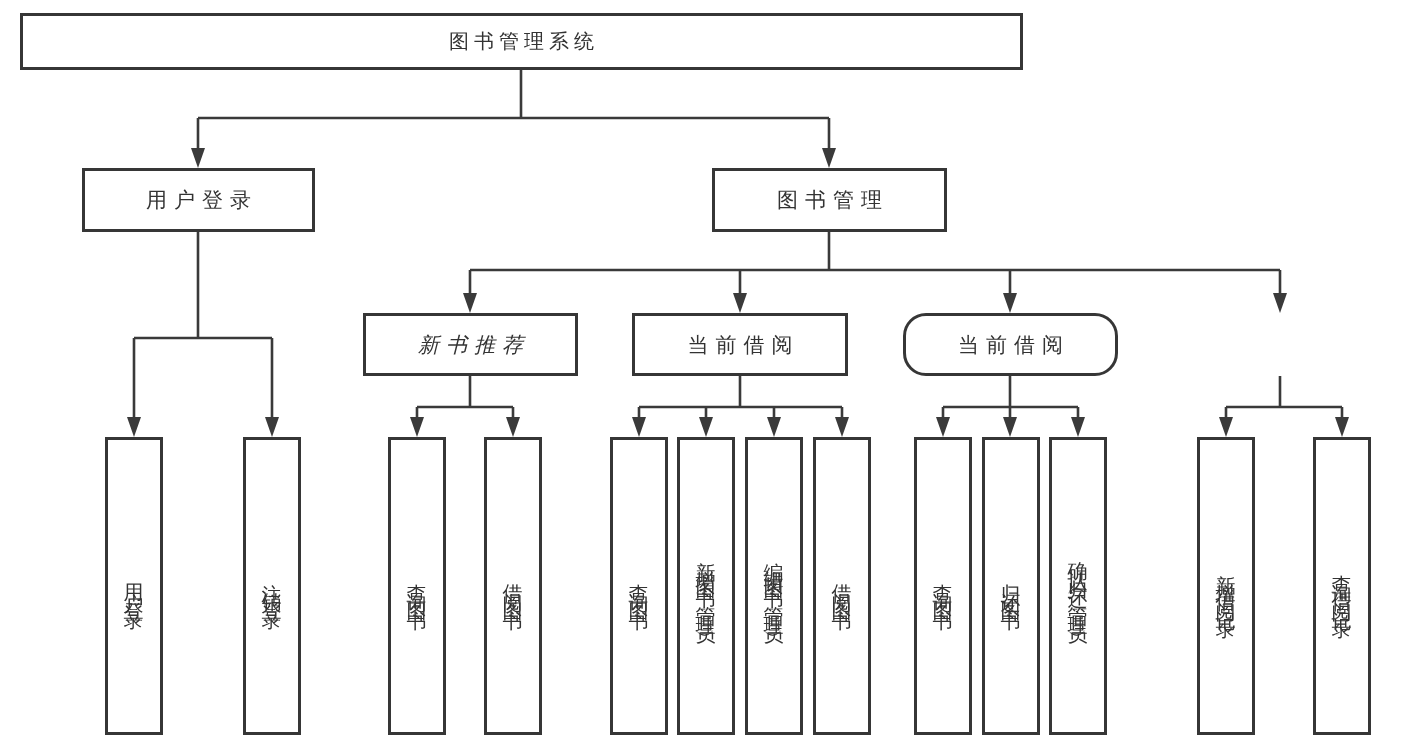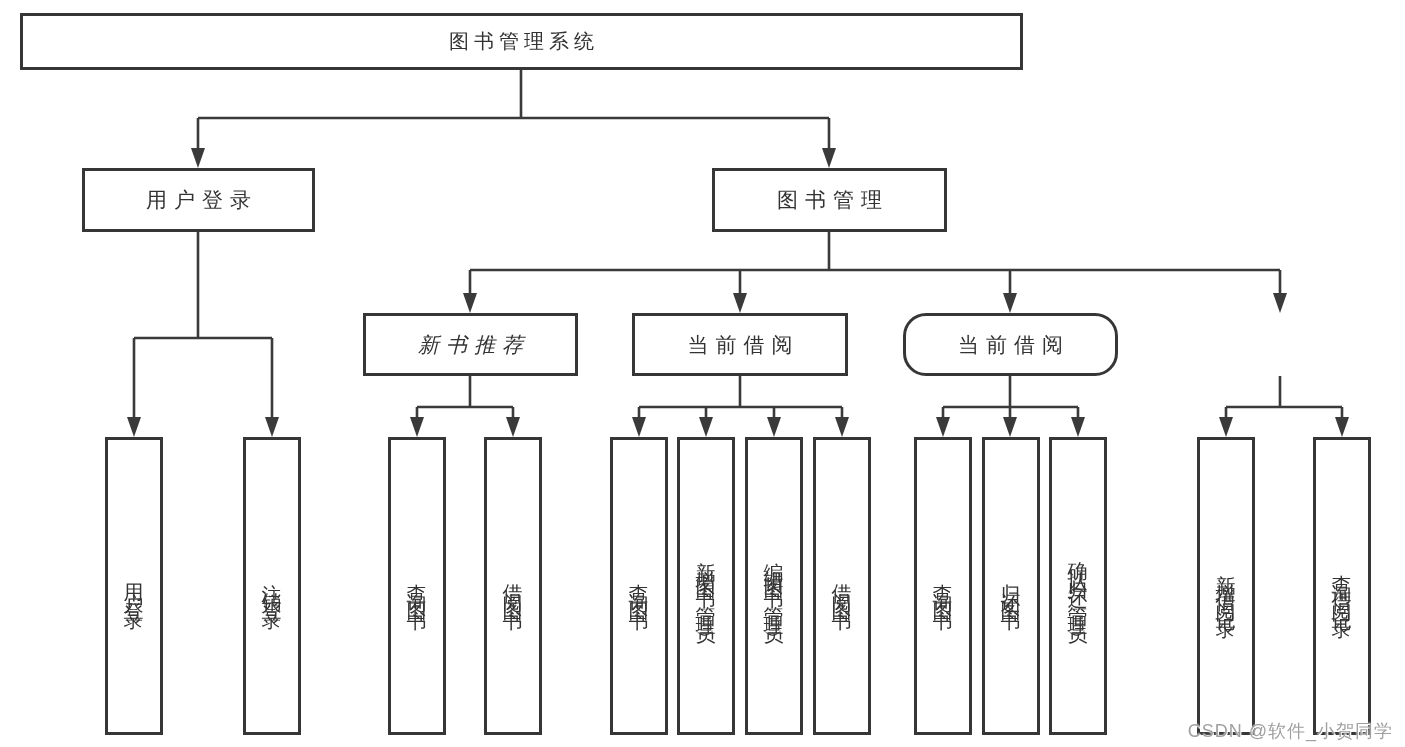--- a/index.html
+++ b/index.html
@@ -162,15 +162,14 @@
     <span class="vlabel">确认归还（管理员）</span>
   </div>
 
   <div class="box leaf" style="left:1197px;">
     <span class="vlabel">新增借阅记录</span>
   </div>
   <div class="box leaf" style="left:1313px;">
     <span class="vlabel">查询借阅记录</span>
   </div>
 
-  <div class="watermark">CSDN @软件_小贺同学</div>
 
 </div>
 
 </body></html>

